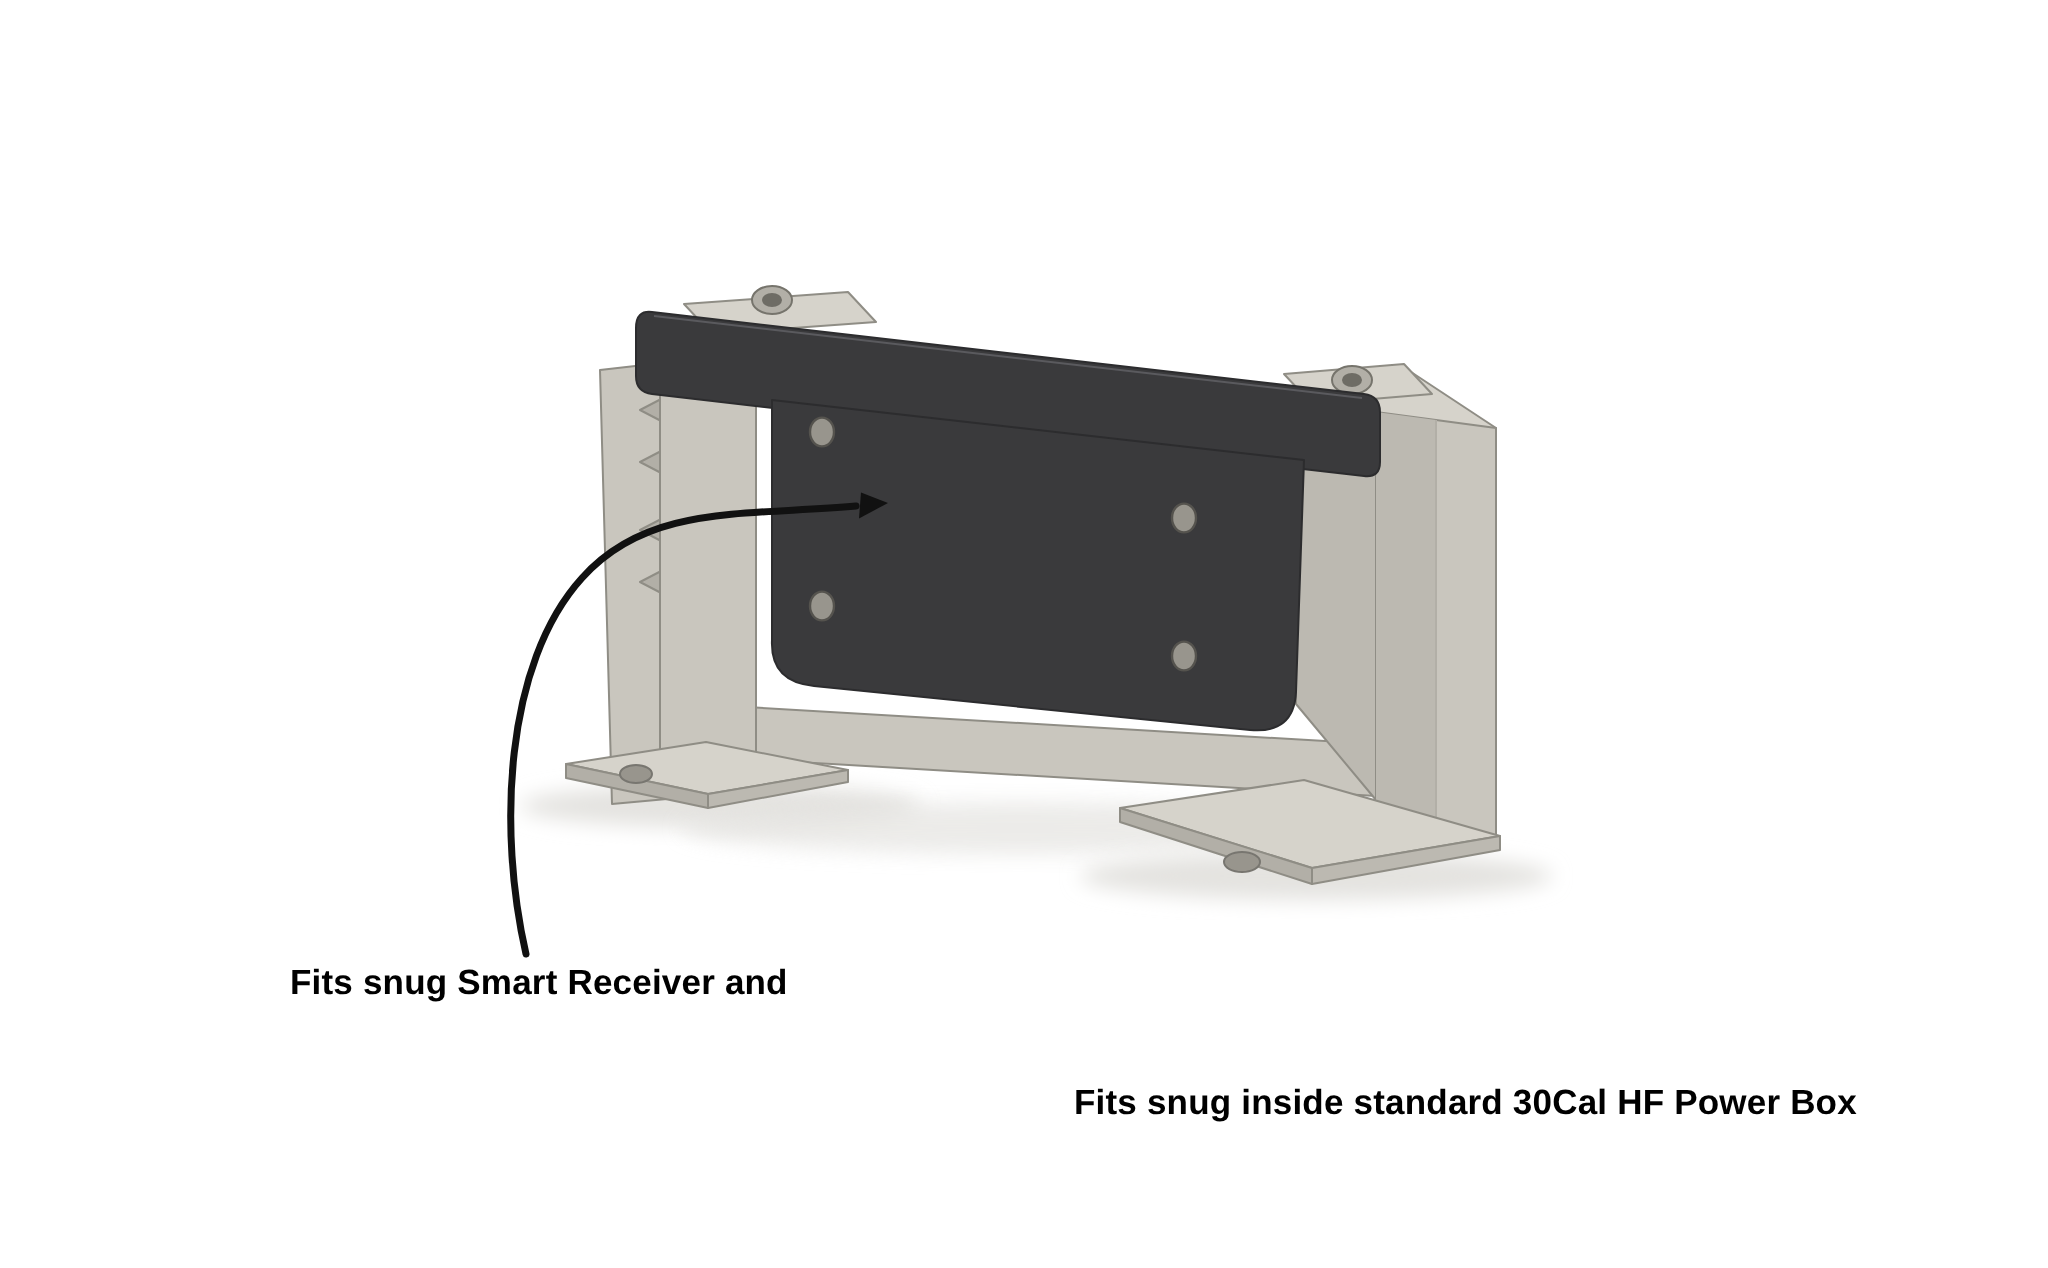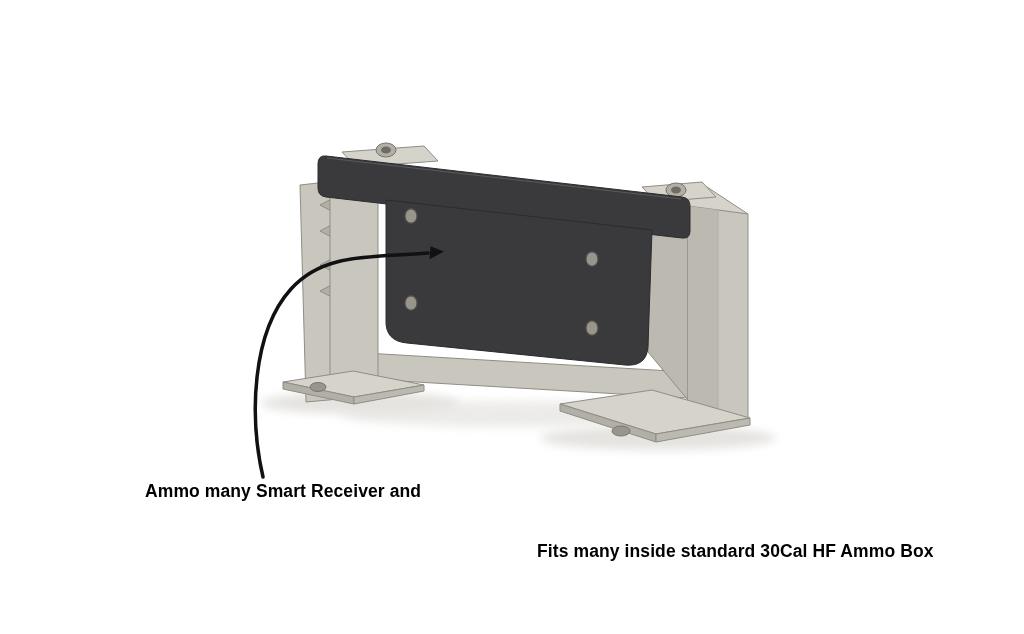--- a/index.html
+++ b/index.html
@@ -111,18 +111,18 @@
       <ellipse class="hole" cx="592" cy="328" rx="6" ry="7.2"></ellipse>
     </g>
 
     <g>
       <path class="arrow-line" d="M263,477 C249,416 252,332 291,289 C324,252 372,258 428,253"></path>
       <polygon class="arrow-head" points="444,251.5 429.5,259.2 430.5,246.2"></polygon>
     </g>
   </svg>
 
   <div class="callout">
-    <div>Ammo many Smart Receiver and</div>
+    <div>Fits snug Smart Receiver and</div>
   </div>
 
-  <div class="caption">Fits many inside standard 30Cal HF Ammo Box</div>
+  <div class="caption">Fits snug inside standard 30Cal HF Power Box</div>
 
 </div>
 
 </body></html>

